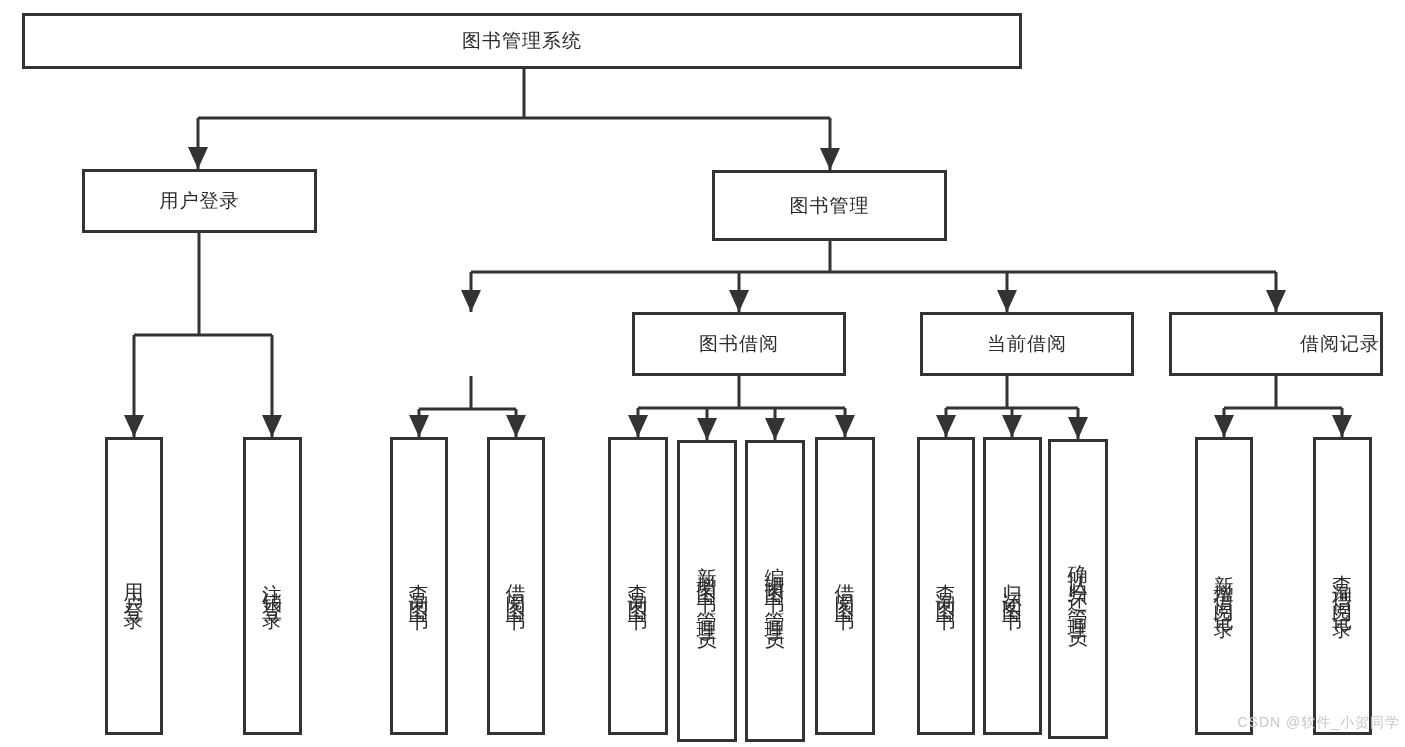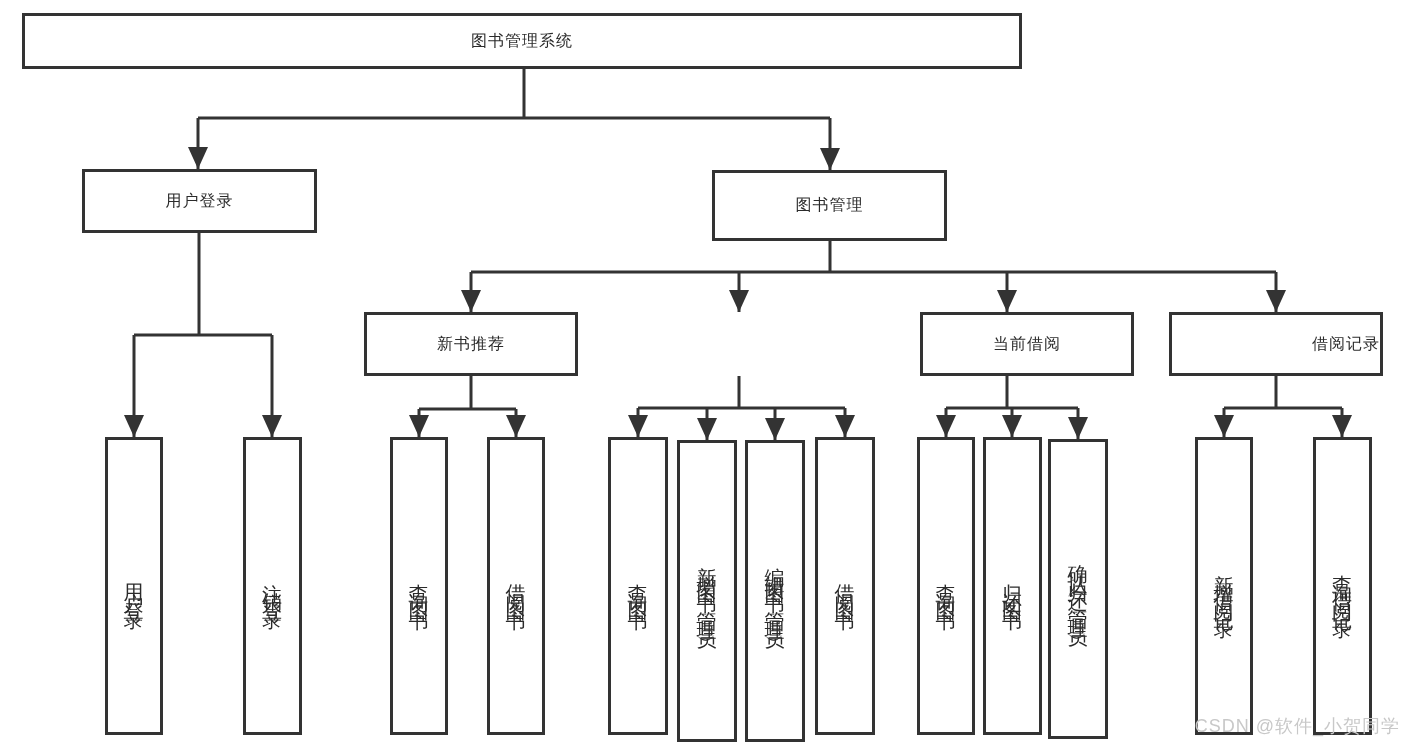--- a/index.html
+++ b/index.html
@@ -23,37 +23,37 @@
     border: 3px solid #333333;
     display: flex;
     align-items: center;
     justify-content: center;
     z-index: 2;
   }
   .node .lbl {
     color: #2b2b2b;
   }
   .node.h .lbl {
-    font-size: 16px;
+    font-size: 19px;
     letter-spacing: 1px;
     white-space: nowrap;
   }
   .node.v .lbl {
     writing-mode: vertical-rl;
     text-orientation: mixed;
     font-size: 20px;
     line-height: 1;
     letter-spacing: 9px;
   }
   .watermark {
     position: absolute;
     right: 5px;
     top: 714px;
     z-index: 3;
-    font-size: 18px;
+    font-size: 14px;
     letter-spacing: 1px;
     color: #c8c8c8;
     white-space: nowrap;
   }
 </style>
 </head>
 <body>
 
 <div class="canvas">
 
@@ -103,22 +103,22 @@
     <span class="lbl">图书管理系统</span>
   </div>
 
   <div class="node h" style="left:82px; top:169px; width:235px; height:64px;">
     <span class="lbl">用户登录</span>
   </div>
   <div class="node h" style="left:712px; top:170px; width:235px; height:71px;">
     <span class="lbl">图书管理</span>
   </div>
 
-  <div class="node h" style="left:364px; top:312px; width:214px; height:64px;">
-    <span class="lbl">新书推荐</span>
+  <div class="node h" style="left:632px; top:312px; width:214px; height:64px;">
+    <span class="lbl">图书借阅</span>
   </div>
   <div class="node h" style="left:900px; top:312px; width:214px; height:64px;margin-left:20px;">
     <span class="lbl">当前借阅</span>
   </div>
   <div class="node h" style="left:1169px; top:312px; width:214px; height:64px;justify-content:flex-end;">
     <span class="lbl">借阅记录</span>
   </div>
 
   <div class="node v" style="left:105px; top:437px; width:58px; height:298px;">
     <span class="lbl">用户登录</span>

